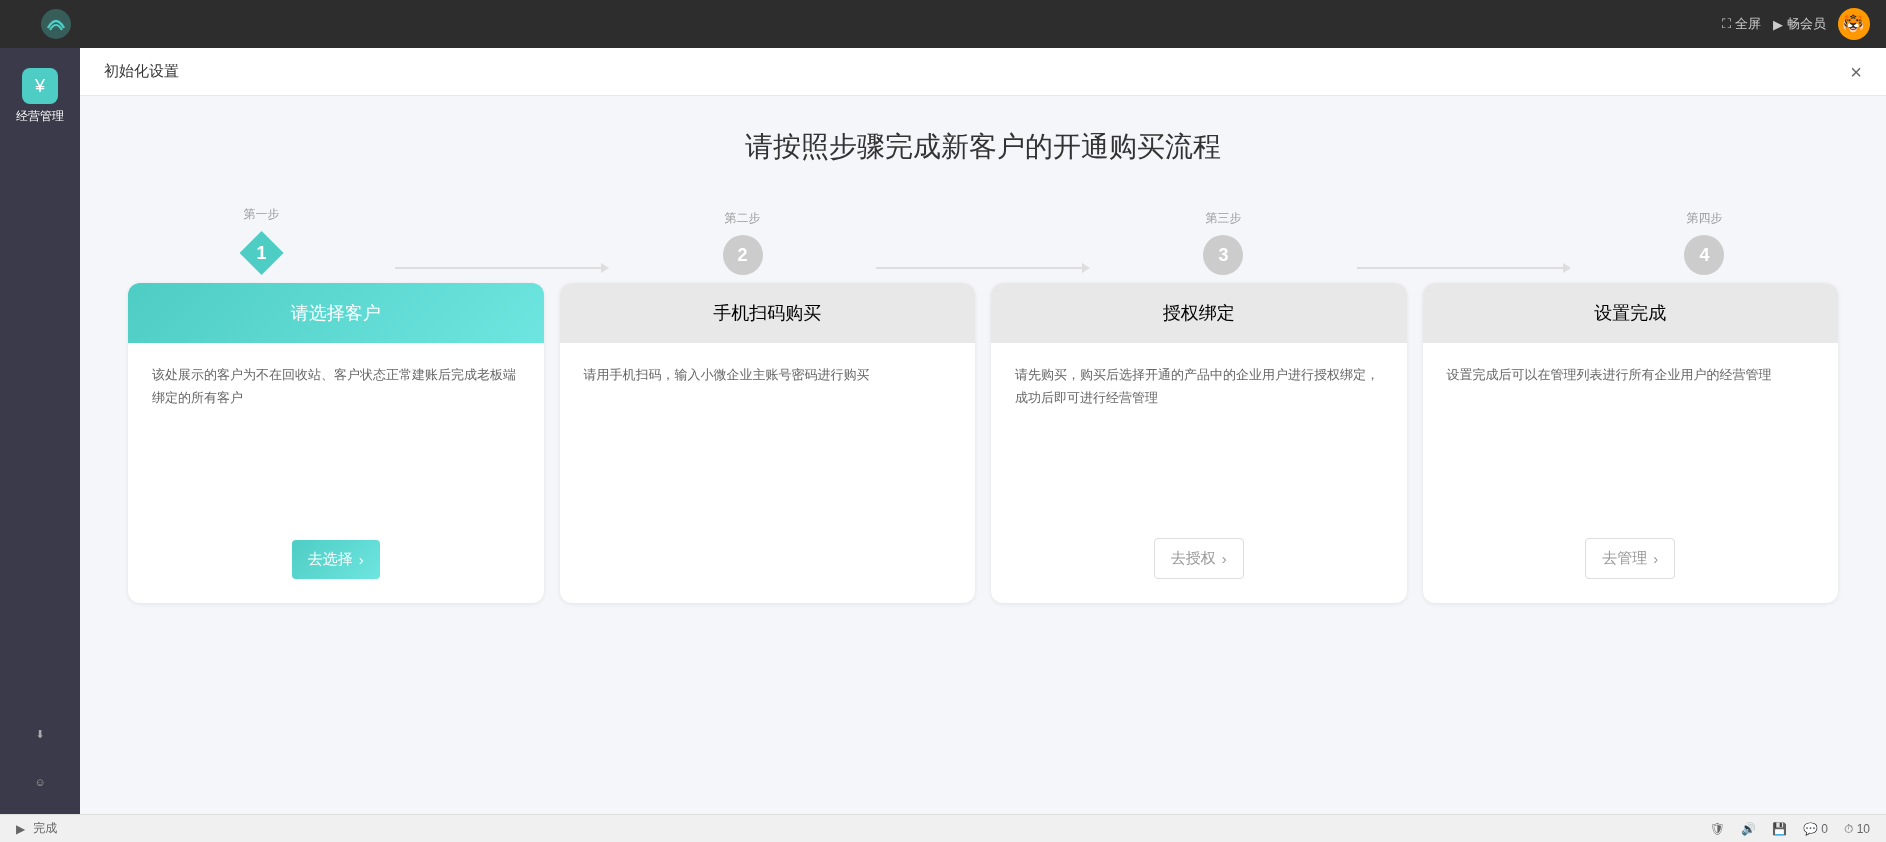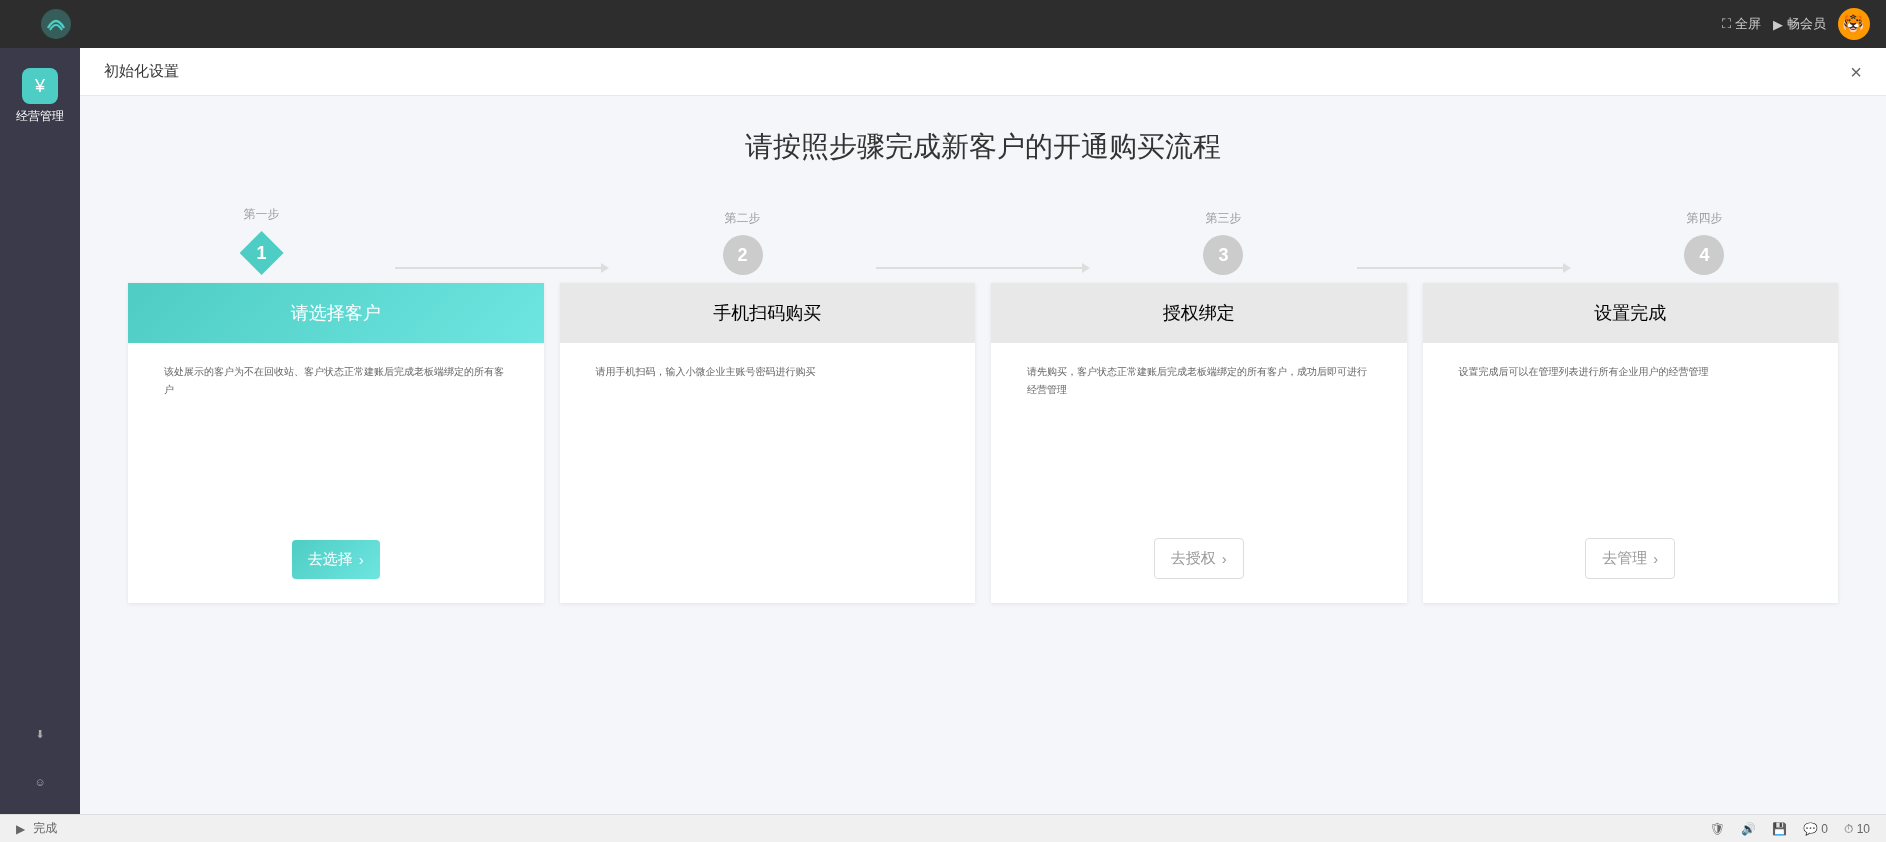--- a/index.html
+++ b/index.html
@@ -202,21 +202,21 @@
     
     .cards-row {
       display: grid;
       grid-template-columns: repeat(4, 1fr);
       gap: 16px;
       margin-top: 8px;
     }
 
     .step-card {
       background: #fff;
-      border-radius: 0;
+      border-radius: 12px;
       overflow: hidden;
       box-shadow: 0 1px 4px rgba(0,0,0,0.08);
       display: flex;
       flex-direction: column;
       min-height: 320px;
     }
 
     .card-header {
       padding: 18px 16px;
       text-align: center;
@@ -226,22 +226,22 @@
     .card-header.active {
       background: linear-gradient(135deg, #4ecdc4, #6ee5e0);
       color: #fff;
     }
     .card-header.inactive {
       background: #e8e8e8;
       color: #000000;
     }
 
     .card-body {
-      padding: 20px 36px;
-      font-size: 10px;
+      padding: 20px 24px;
+      font-size: 13px;
       color: #666;
       line-height: 1.8;
       flex: 1;
     }
 
     .card-footer {
       padding: 16px 20px 24px;
       display: flex;
       justify-content: center;
     }
@@ -437,21 +437,21 @@
           </div>
           <div class="card-footer">
           </div>
         </div>
 
         <div class="step-card">
           <div class="card-header inactive">
             <span>授权绑定</span>
           </div>
           <div class="card-body">
-            <span>请先购买，客户状态正常建账后完成老板端绑定的所有客户，成功后即可进行经营管理</span>
+            <span>请先购买，购买后选择开通的产品中的企业用户进行授权绑定，成功后即可进行经营管理</span>
           </div>
           <div class="card-footer">
             <button class="card-btn secondary">
               <span>去授权</span>
               <span> ›</span>
             </button>
           </div>
         </div>
 
         <div class="step-card">

